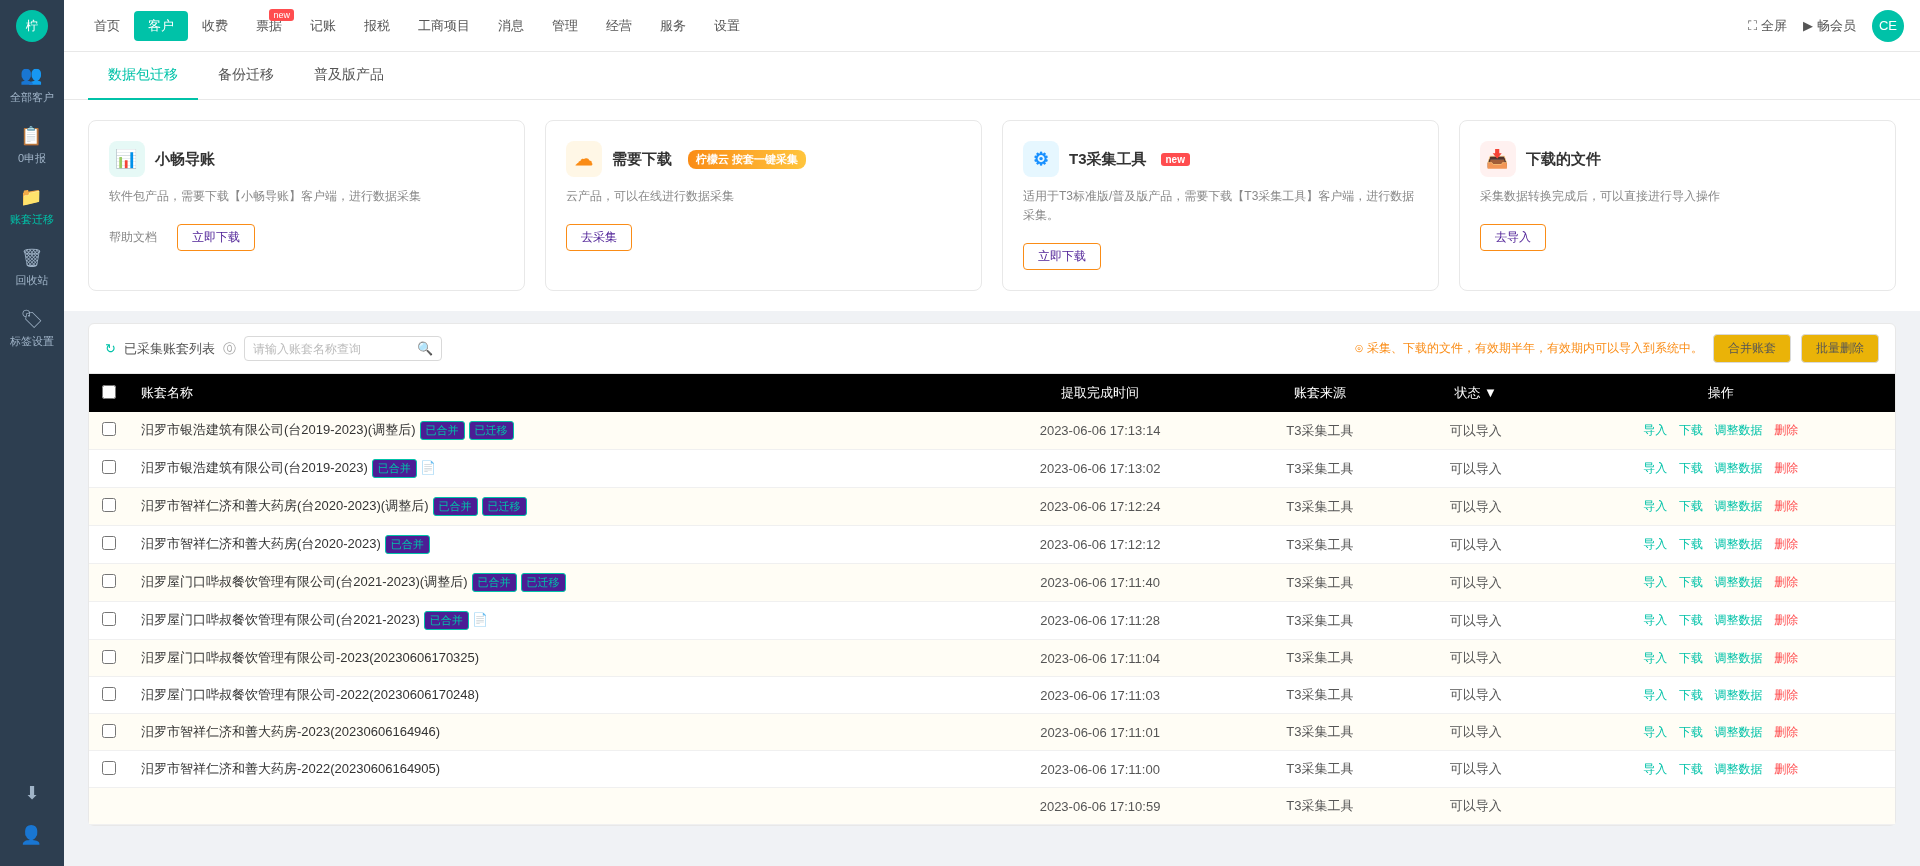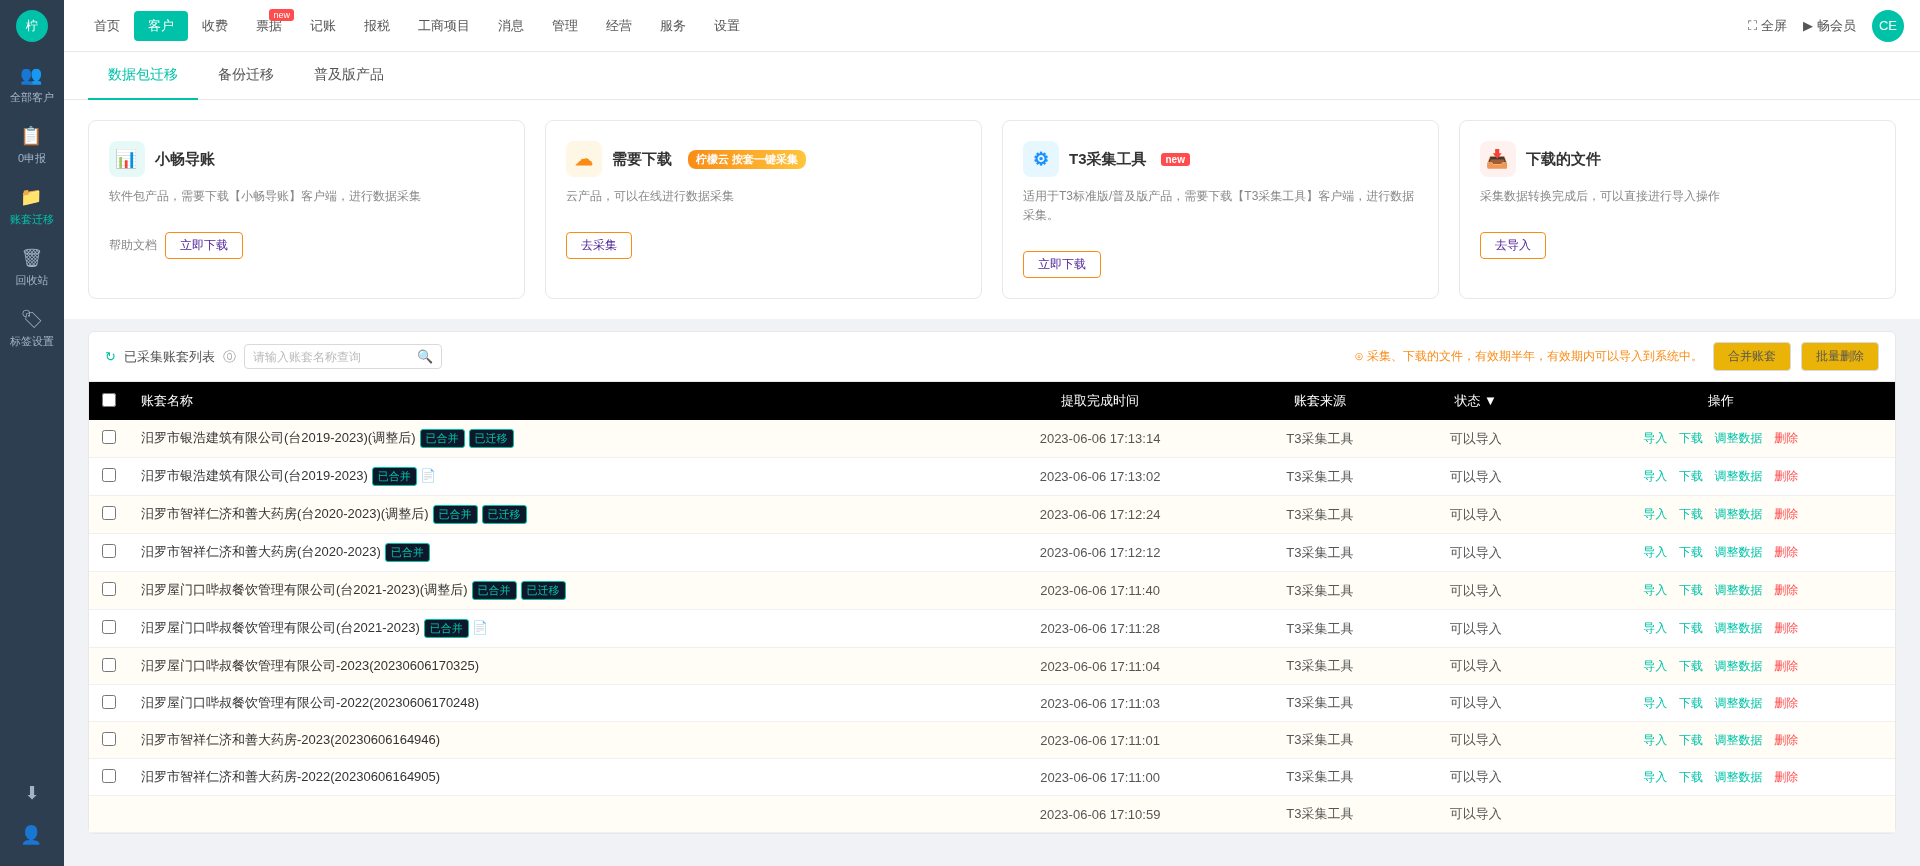--- a/index.html
+++ b/index.html
@@ -166,21 +166,21 @@
       width: 36px; height: 36px;
       border-radius: 8px;
       display: flex; align-items: center; justify-content: center;
       font-size: 18px;
     }
     .icon-green { background: #e6f9f6; color: #00c2a8; }
     .icon-orange { background: #fff7e6; color: #fa8c16; }
     .icon-blue { background: #e6f7ff; color: #1890ff; }
     .icon-red { background: #fff1f0; color: #ff4d4f; }
     .tool-card-desc { color: #888; font-size: 12px; line-height: 1.6; }
-    .tool-card-actions { display: flex; gap: 8px; align-items: center; margin-top: 16px; }
+    .tool-card-actions { display: flex; gap: 20px; align-items: center; margin-top: 8px; }
     .btn-link { color: #888; font-size: 12px; cursor: pointer; }
     .btn-outline {
       border: 1px solid #fa8c16;
       color: #4c1d95;
       background: #fff;
       padding: 4px 14px;
       border-radius: 4px;
       cursor: pointer;
       font-size: 12px;
     }
@@ -282,21 +282,21 @@
     .row-checkbox { width: 14px; height: 14px; cursor: pointer; }
     .action-link {
       color: #00c2a8;
       cursor: pointer;
       margin: 0 4px;
       font-size: 12px;
     }
     .action-delete { color: #ff4d4f; cursor: pointer; margin: 0 4px; font-size: 12px; }
     .tag-opened {
       display: inline-block;
-      background: #0f172a;
+      background: #4c1d95;
       color: #00c2a8;
       border: 1px solid #00c2a8;
       font-size: 11px;
       padding: 1px 5px;
       border-radius: 3px;
       margin-left: 4px;
     }
     .file-icon { color: #aaa; margin-left: 4px; font-size: 13px; }
     .can-import { color: #00c2a8; }
   </style>

